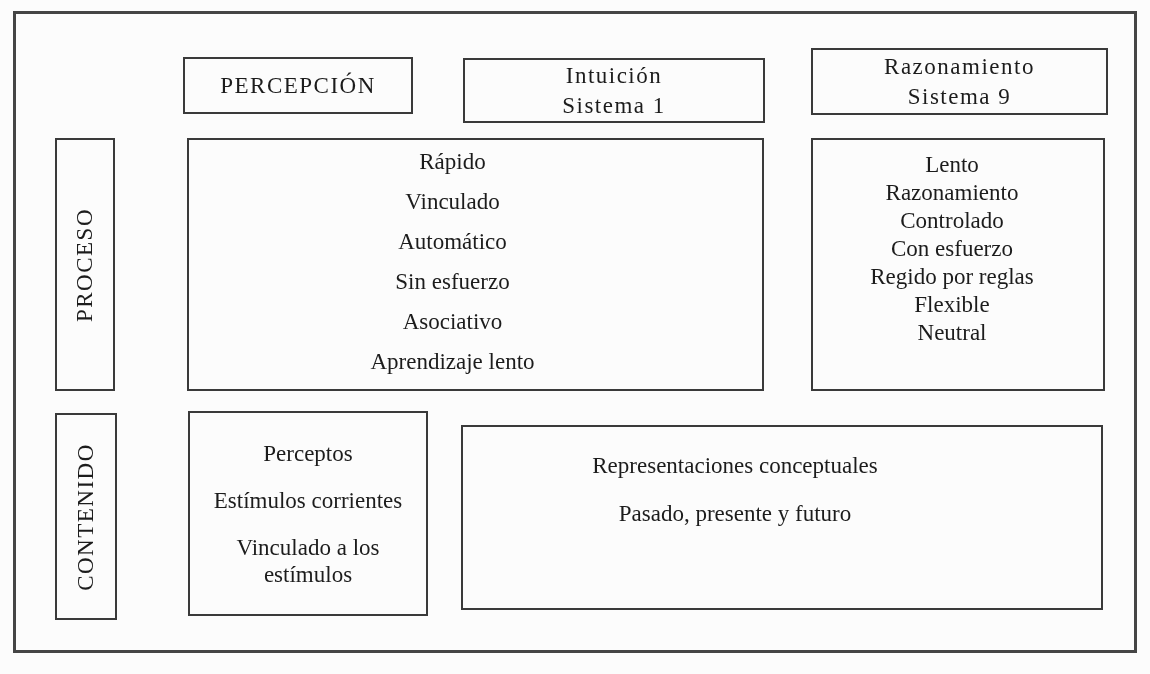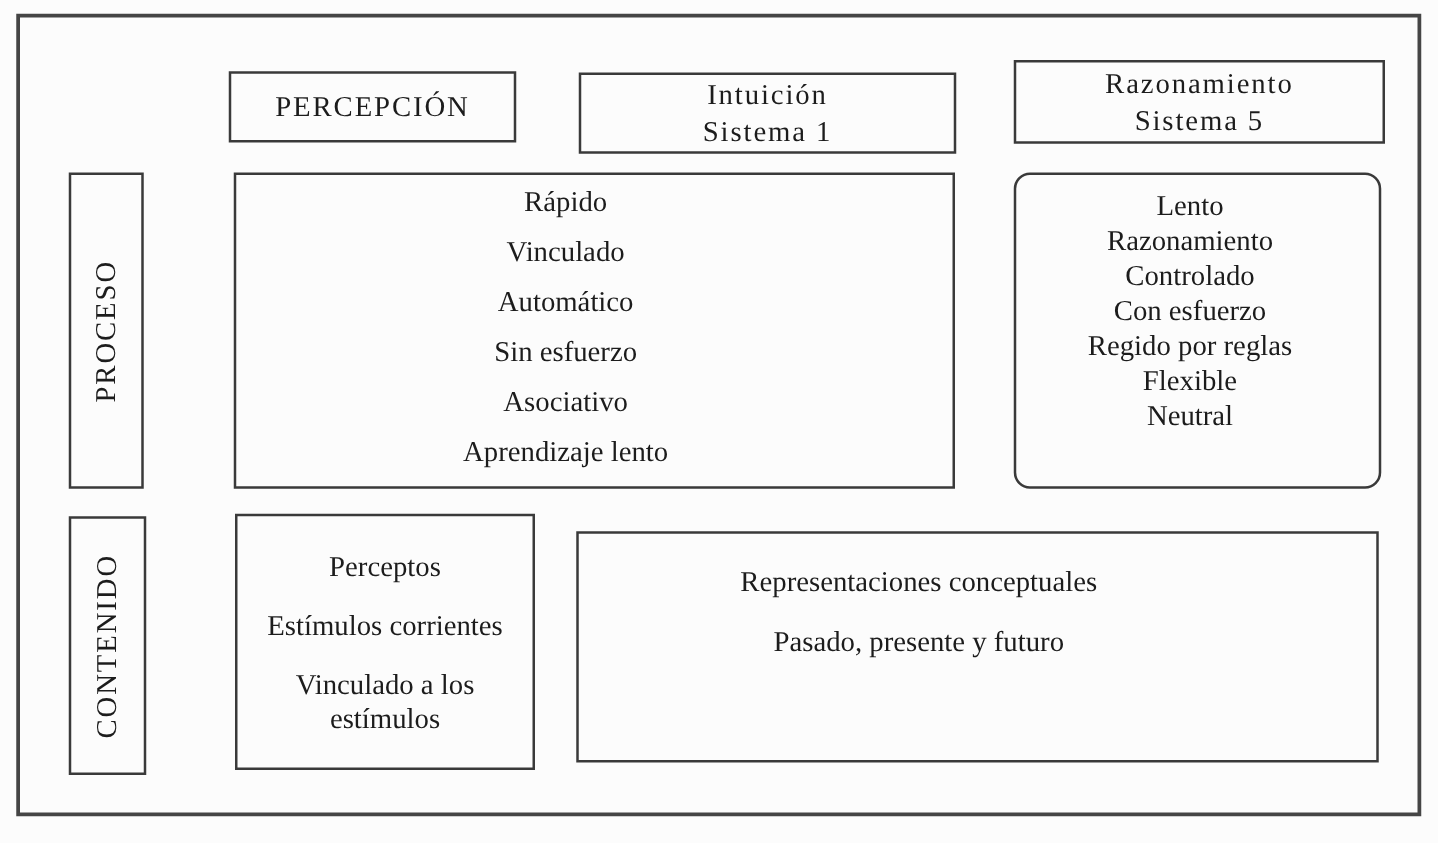--- a/index.html
+++ b/index.html
@@ -35,21 +35,21 @@
     display:flex;align-items:center;justify-content:center;
   }
   .rot-label span{
     transform:rotate(-90deg);
     white-space:nowrap;
     font-size:23px;letter-spacing:1.5px;
   }
   .items{font-size:23px;}
   .proc1{padding:2px 62px 0 16px;}
   .proc1 .list-item{line-height:40px;}
-  .proc2{padding:11px 16px 0 4px;border-radius:13px;}
+  .proc2{padding:11px 16px 0 4px;}
   .proc2 .list-item{line-height:28px;}
   .cont1{padding:27px 18px 14px 18px;}
   .cont1 .list-item{line-height:27px;margin-bottom:20px;}
   .cont2{padding:25px 94px 0 0;}
   .cont2 .list-item{line-height:27px;margin-bottom:21px;}
 </style>
 </head>
 <body>
 
 <div class="frame">
@@ -58,21 +58,21 @@
     <div>PERCEPCIÓN</div>
   </div>
 
   <div class="box hdr" style="left:447px;top:44px;width:302px;height:65px;">
     <div>Intuición</div>
     <div>Sistema 1</div>
   </div>
 
   <div class="box hdr" style="left:795px;top:34px;width:297px;height:67px;">
     <div>Razonamiento</div>
-    <div>Sistema 5</div>
+    <div>Sistema 9</div>
   </div>
 
   <div class="box rot-label" style="left:39px;top:124px;width:60px;height:253px;">
     <span>PROCESO</span>
   </div>
 
   <div class="box items proc1" style="left:171px;top:124px;width:577px;height:253px;">
       <div class="list-item">Rápido</div>
       <div class="list-item">Vinculado</div>
       <div class="list-item">Automático</div>

